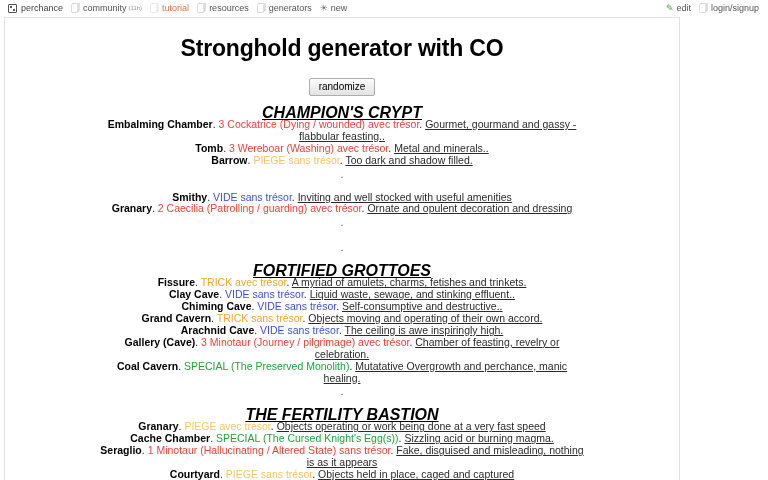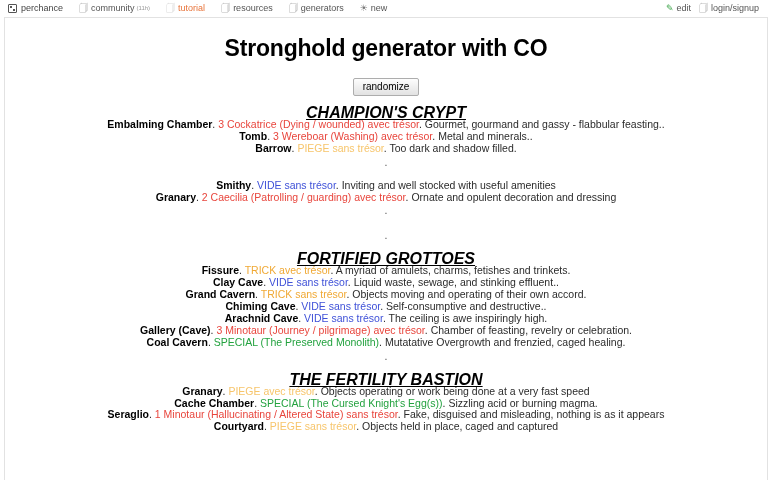--- a/index.html
+++ b/index.html
@@ -19,21 +19,21 @@
     height: 17px;
     width: 100%;
     background: #ffffff;
     display: flex;
     align-items: center;
     padding: 0 5px;
     font-size: 9px;
     color: #444444;
     white-space: nowrap;
   }
-  #nav-left { display: flex; align-items: center; gap: 8px; }
+  #nav-left { display: flex; align-items: center; gap: 0px; }
   #nav-right { margin-left: auto; display: flex; align-items: center; }
 
   .nav-item {
     display: inline-flex;
     align-items: center;
     color: #555555;
     text-decoration: none;
     padding: 0 4px;
     font-size: 9px;
     line-height: 17px;
@@ -70,21 +70,21 @@
   .count-badge { font-size: 6px; color: #999; margin-left: 2px; }
 
   .book-icon::before { content: "\1F5CD"; }
   .sep-icon { color: #bbb; }
 
   
   #panel {
     position: absolute;
     top: 17px;
     left: 4px;
-    width: 764px;
+    width: 676px;
     height: 463px;
     background: #ffffff;
     border: 1px solid #e2e2e2;
     border-bottom: none;
     overflow: hidden;
   }
 
   #page-title {
     text-align: center;
     font-size: 23px;
@@ -127,21 +127,21 @@
   .entry { display: block; padding: 0 95px; }
   .room { font-weight: bold; color: #000000; }
   .sep-dot { display: block; color: #555; font-size: 10.5px; line-height: 14px; }
   .gap { display: block; height: 11px; }
 
   .c-monster { color: #e8453c; }
   .c-vide    { color: #3f51d8; }
   .c-trick   { color: #f0a935; }
   .c-piege   { color: #f7c56b; }
   .c-special { color: #23a23f; }
-  .desc      { color: #2b2b2b; }
+  .desc      { color: #2b2b2b; text-decoration: underline; }
 </style>
 </head>
 <body>
 
 <div id="topnav">
   <div id="nav-left">
     <a class="nav-item brand" href="#">
       <span class="logo-icon"></span>
       <span>perchance</span>
     </a>
@@ -201,25 +201,25 @@
         <span class="entry"><span class="room">Granary</span>. <span class="c-monster">2 Caecilia (Patrolling / guarding) avec trésor</span>. <span class="desc">Ornate and opulent decoration and dressing</span></span>
       </div>
       <span class="sep-dot">.</span>
       <span class="gap"></span>
       <span class="sep-dot">.</span>
       <span class="gap"></span>
       <div class="section">
         <span class="section-title">FORTIFIED GROTTOES</span>
         <span class="entry"><span class="room">Fissure</span>. <span class="c-trick">TRICK avec trésor</span>. <span class="desc">A myriad of amulets, charms, fetishes and trinkets.</span></span>
         <span class="entry"><span class="room">Clay Cave</span>. <span class="c-vide">VIDE sans trésor</span>. <span class="desc">Liquid waste, sewage, and stinking effluent..</span></span>
+        <span class="entry"><span class="room">Chiming Cave</span>. <span class="c-vide">VIDE sans trésor</span>. <span class="desc">Self-consumptive and destructive..</span></span>
         <span class="entry"><span class="room">Grand Cavern</span>. <span class="c-trick">TRICK sans trésor</span>. <span class="desc">Objects moving and operating of their own accord.</span></span>
-        <span class="entry"><span class="room">Chiming Cave</span>. <span class="c-vide">VIDE sans trésor</span>. <span class="desc">Self-consumptive and destructive..</span></span>
         <span class="entry"><span class="room">Arachnid Cave</span>. <span class="c-vide">VIDE sans trésor</span>. <span class="desc">The ceiling is awe inspiringly high.</span></span>
         <span class="entry"><span class="room">Gallery (Cave)</span>. <span class="c-monster">3 Minotaur (Journey / pilgrimage) avec trésor</span>. <span class="desc">Chamber of feasting, revelry or celebration.</span></span>
-        <span class="entry"><span class="room">Coal Cavern</span>. <span class="c-special">SPECIAL (The Preserved Monolith)</span>. <span class="desc">Mutatative Overgrowth and frenzied, caged healing.</span></span>
+        <span class="entry"><span class="room">Coal Cavern</span>. <span class="c-special">SPECIAL (The Preserved Monolith)</span>. <span class="desc">Mutatative Overgrowth and perchance, manic healing.</span></span>
       </div>
       <span class="sep-dot">.</span>
       <span class="gap"></span>
       <div class="section">
         <span class="section-title">THE FERTILITY BASTION</span>
         <span class="entry"><span class="room">Granary</span>. <span class="c-piege">PIEGE avec trésor</span>. <span class="desc">Objects operating or work being done at a very fast speed</span></span>
         <span class="entry"><span class="room">Cache Chamber</span>. <span class="c-special">SPECIAL (The Cursed Knight's Egg(s))</span>. <span class="desc">Sizzling acid or burning magma.</span></span>
         <span class="entry"><span class="room">Seraglio</span>. <span class="c-monster">1 Minotaur (Hallucinating / Altered State) sans trésor</span>. <span class="desc">Fake, disguised and misleading, nothing is as it appears</span></span>
         <span class="entry"><span class="room">Courtyard</span>. <span class="c-piege">PIEGE sans trésor</span>. <span class="desc">Objects held in place, caged and captured</span></span>
       </div>

